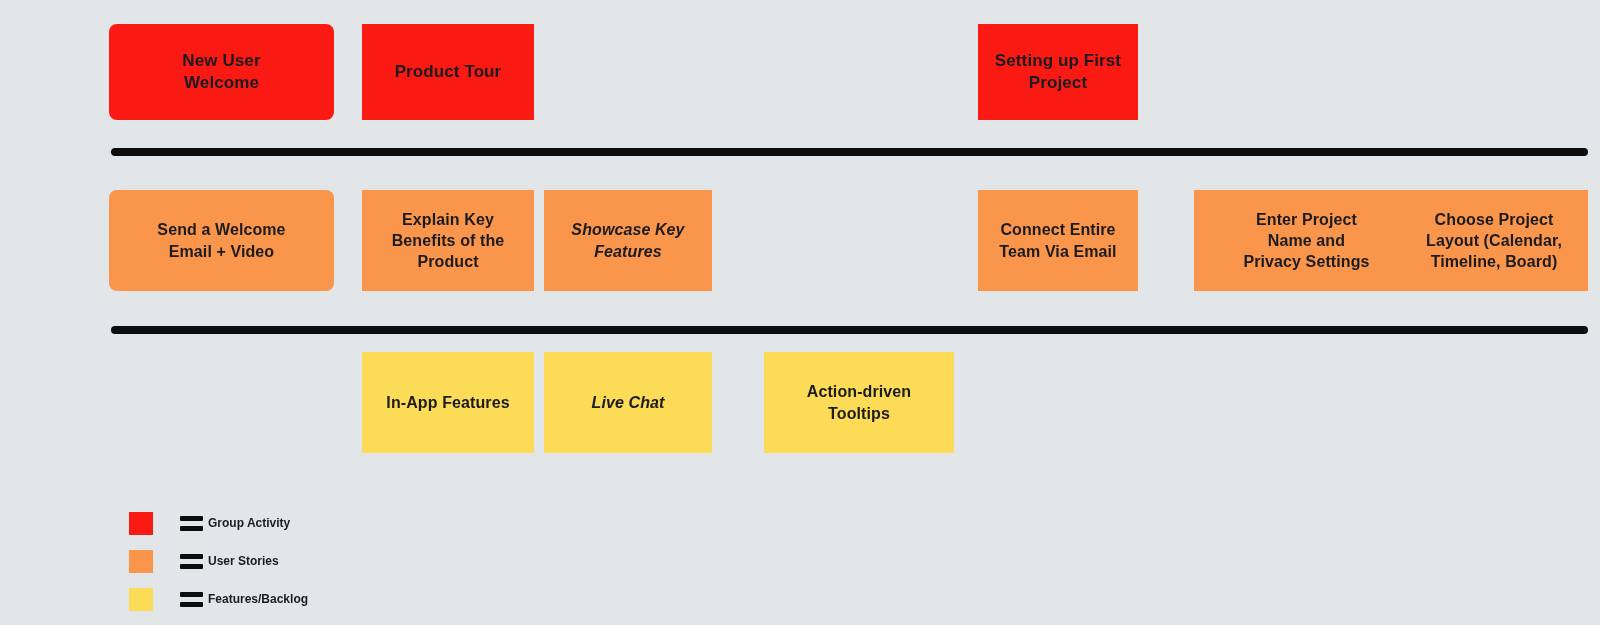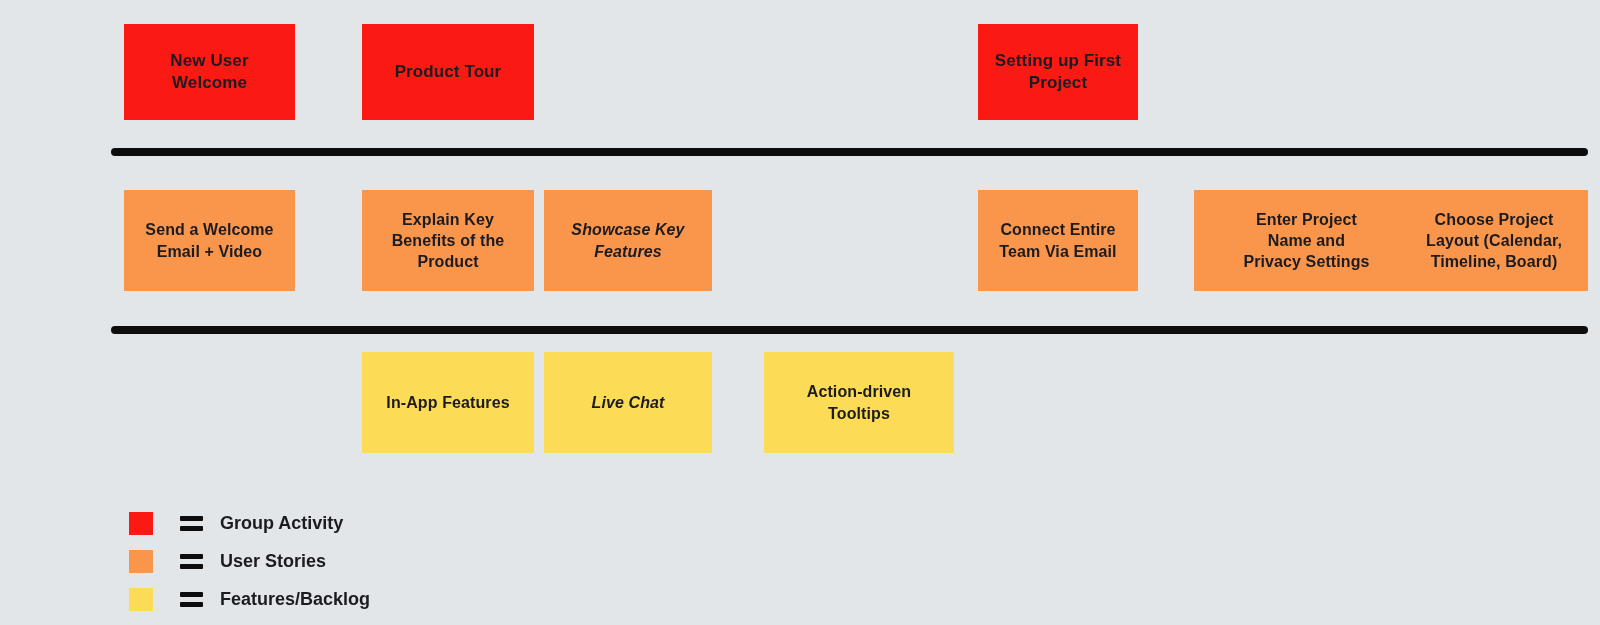--- a/index.html
+++ b/index.html
@@ -27,21 +27,21 @@
     white-space: pre-line;
     padding: 0 8px;
     font-size: 16px;
     letter-spacing: 0.1px;
   }
   .card.activity { background: var(--group-activity, #FB1A13); font-size: 17px; }
   .card.story    { background: var(--user-stories, #F9964C); }
   .card.feature  { background: var(--features-backlog, #FCDB57); }
 
   
-  .c1 { left: 124px;  width: 171px; }
+  .c1 { left: 109px;  width: 225px; border-radius: 8px; }
   .c2 { left: 328px;  width: 172px; margin-left: 34px; }
   .c3 { left: 544px;  width: 168px; font-style: italic; }
   .c4 { left: 752px;  width: 190px; margin-left: 12px; }
   .c5 { left: 978px;  width: 160px; }
   .c6 { left: 1194px; width: 225px; }
   .c7 { left: 1400px; width: 188px; }
   
   .r1 { top: 24px;  height: 96px;  }
   .r2 { top: 190px; height: 101px; }
   .r3 { top: 352px; height: 101px; }
@@ -81,22 +81,22 @@
     flex: none;
   }
   .equals i {
     display: block;
     width: 23px;
     height: 5px;
     border-radius: 1px;
     background: var(--divider, #0D0D0D);
   }
   .legend-label {
-    margin-left: 17px;
-    font-size: 18px;
+    margin-left: 5px;
+    font-size: 12px;
     font-weight: 700;
     color: var(--text, #1B1B20);
     white-space: nowrap;
   }
 </style>
 </head>
 <body>
 
 <div class="canvas">
 

